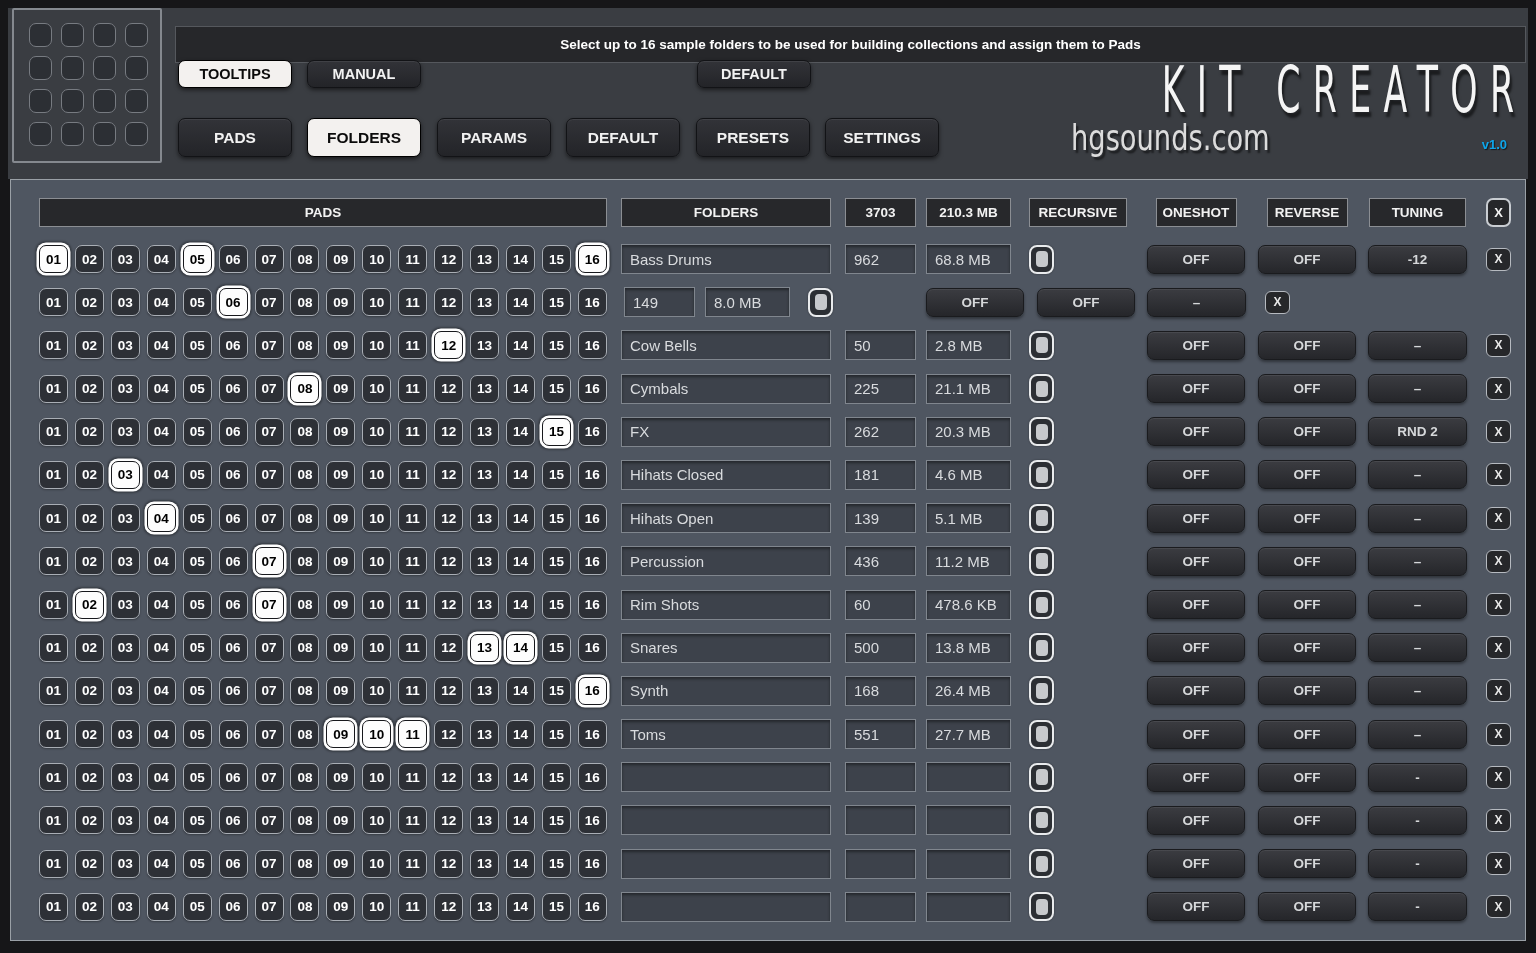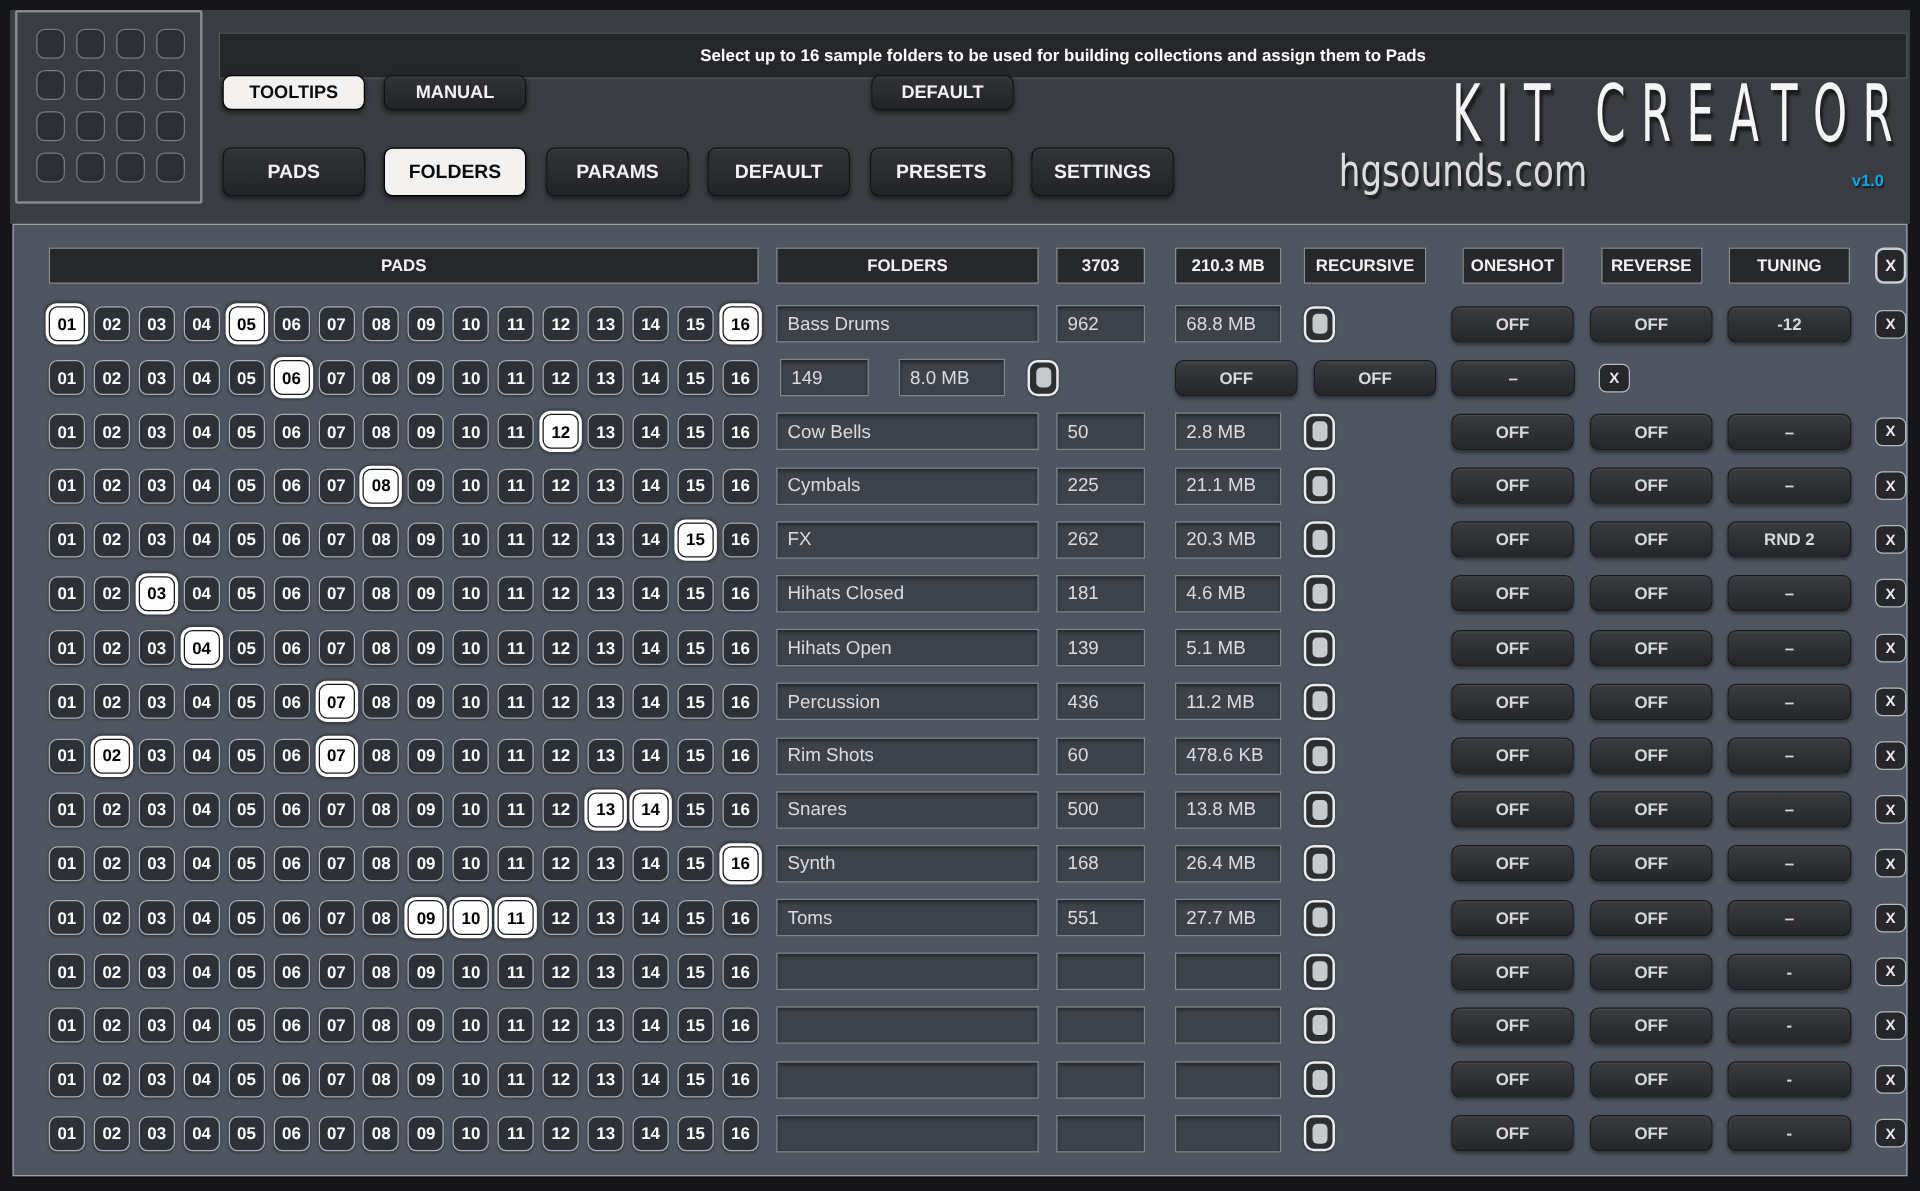--- a/index.html
+++ b/index.html
@@ -71,21 +71,21 @@
     background:#4f5661; border:1.5px solid #9aa0a6;
   }
   .thead, .row { position:relative; display:flex; align-items:center; }
   .thead { margin:18px 0 0 25px; height:29px; }
   .rows { margin-left:25px; margin-top:17px; }
   .row { height:30px; margin-bottom:13.2px; }
   
   .col-pads { width:574px; display:flex; justify-content:space-between; padding:0 3px; }
   .col-folder { margin-left:11px; width:210px; }
   .col-count  { margin-left:14px; width:71px; }
-  .col-size   { margin-left:24px; width:85px; }
+  .col-size   { margin-left:10px; width:85px; }
   .col-rec    { margin-left:18px; width:98px; display:flex; justify-content:flex-start; }
   .col-one    { margin-left:20px; width:98px; }
   .col-rev    { margin-left:13px; width:98px; }
   .col-tun    { margin-left:12px; width:99px; }
   .col-x      { margin-left:19px; width:25px; display:flex; justify-content:center; }
   
   .hcell {
     background:#27282b; border:1px solid #8b8e93;
     color:#f2f2f2; font-weight:bold; font-size:13.5px;
     height:29px; width:100%;

